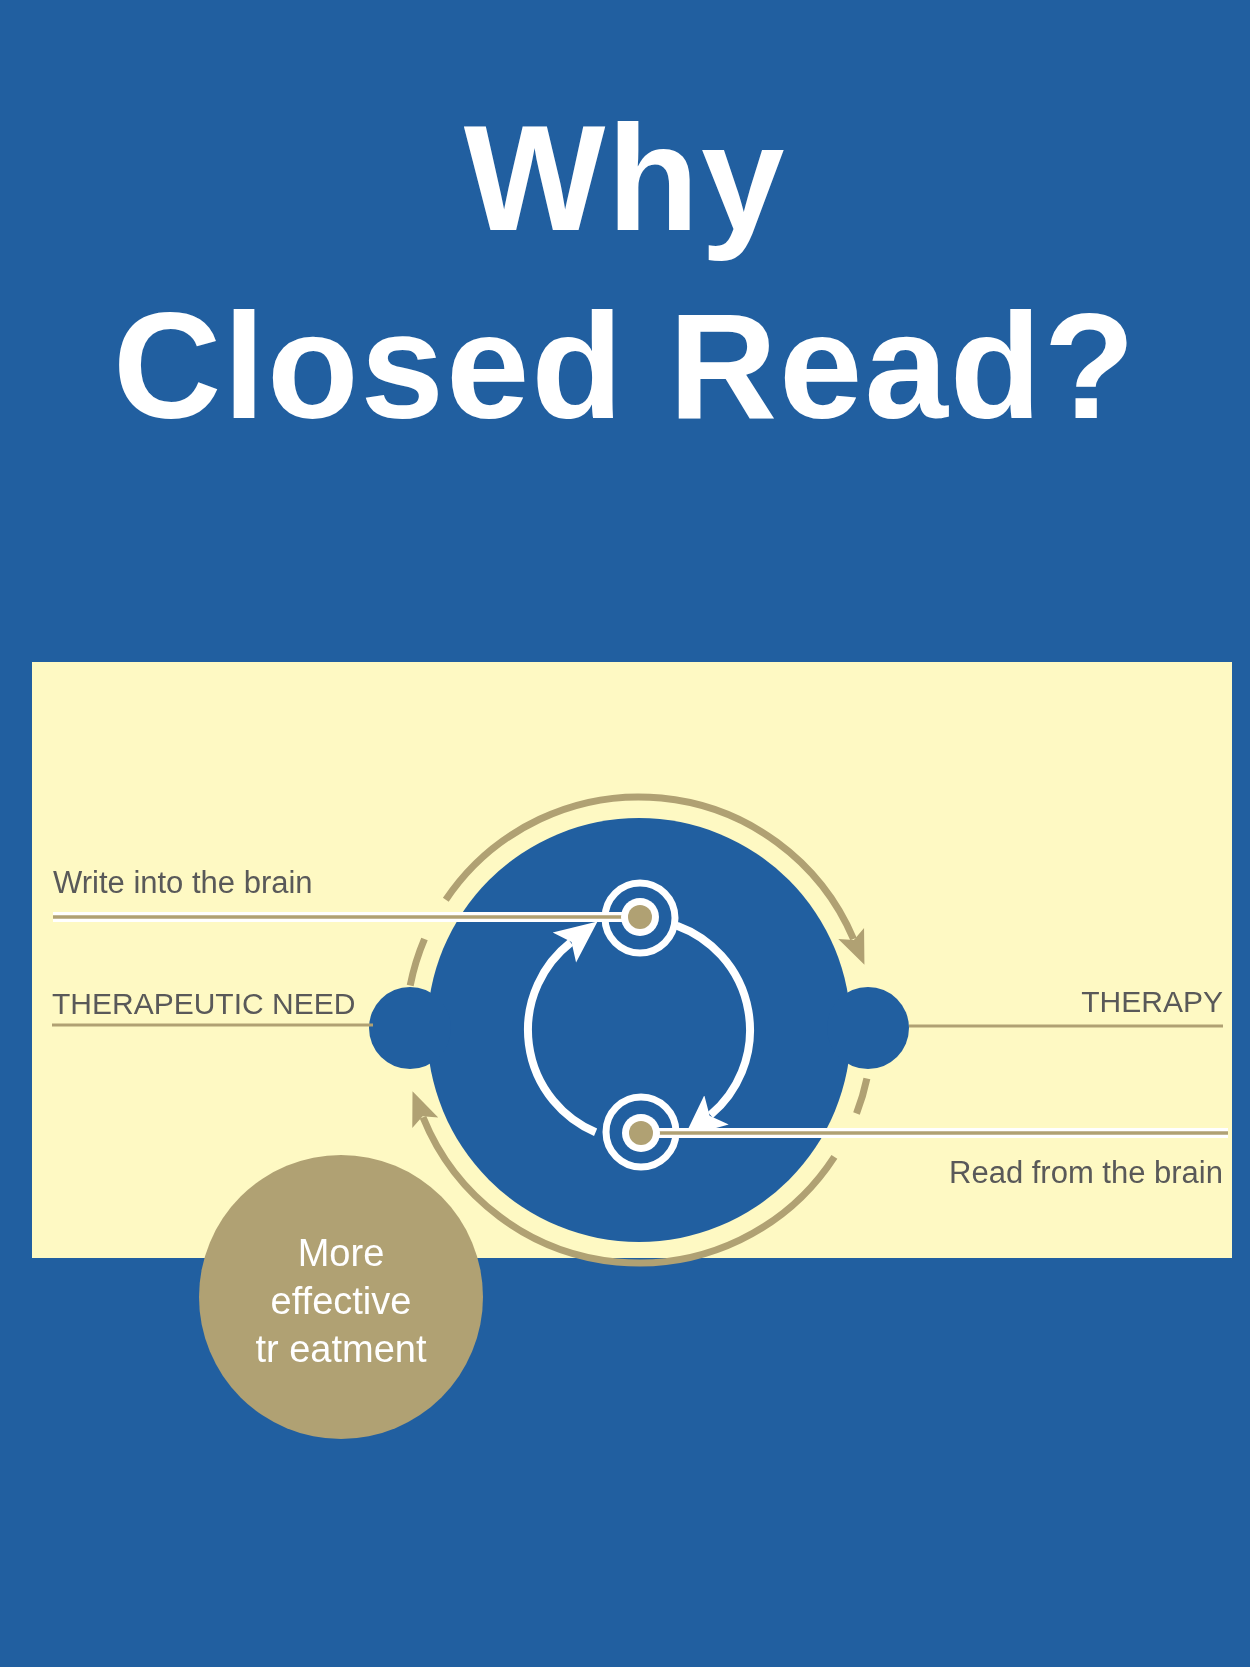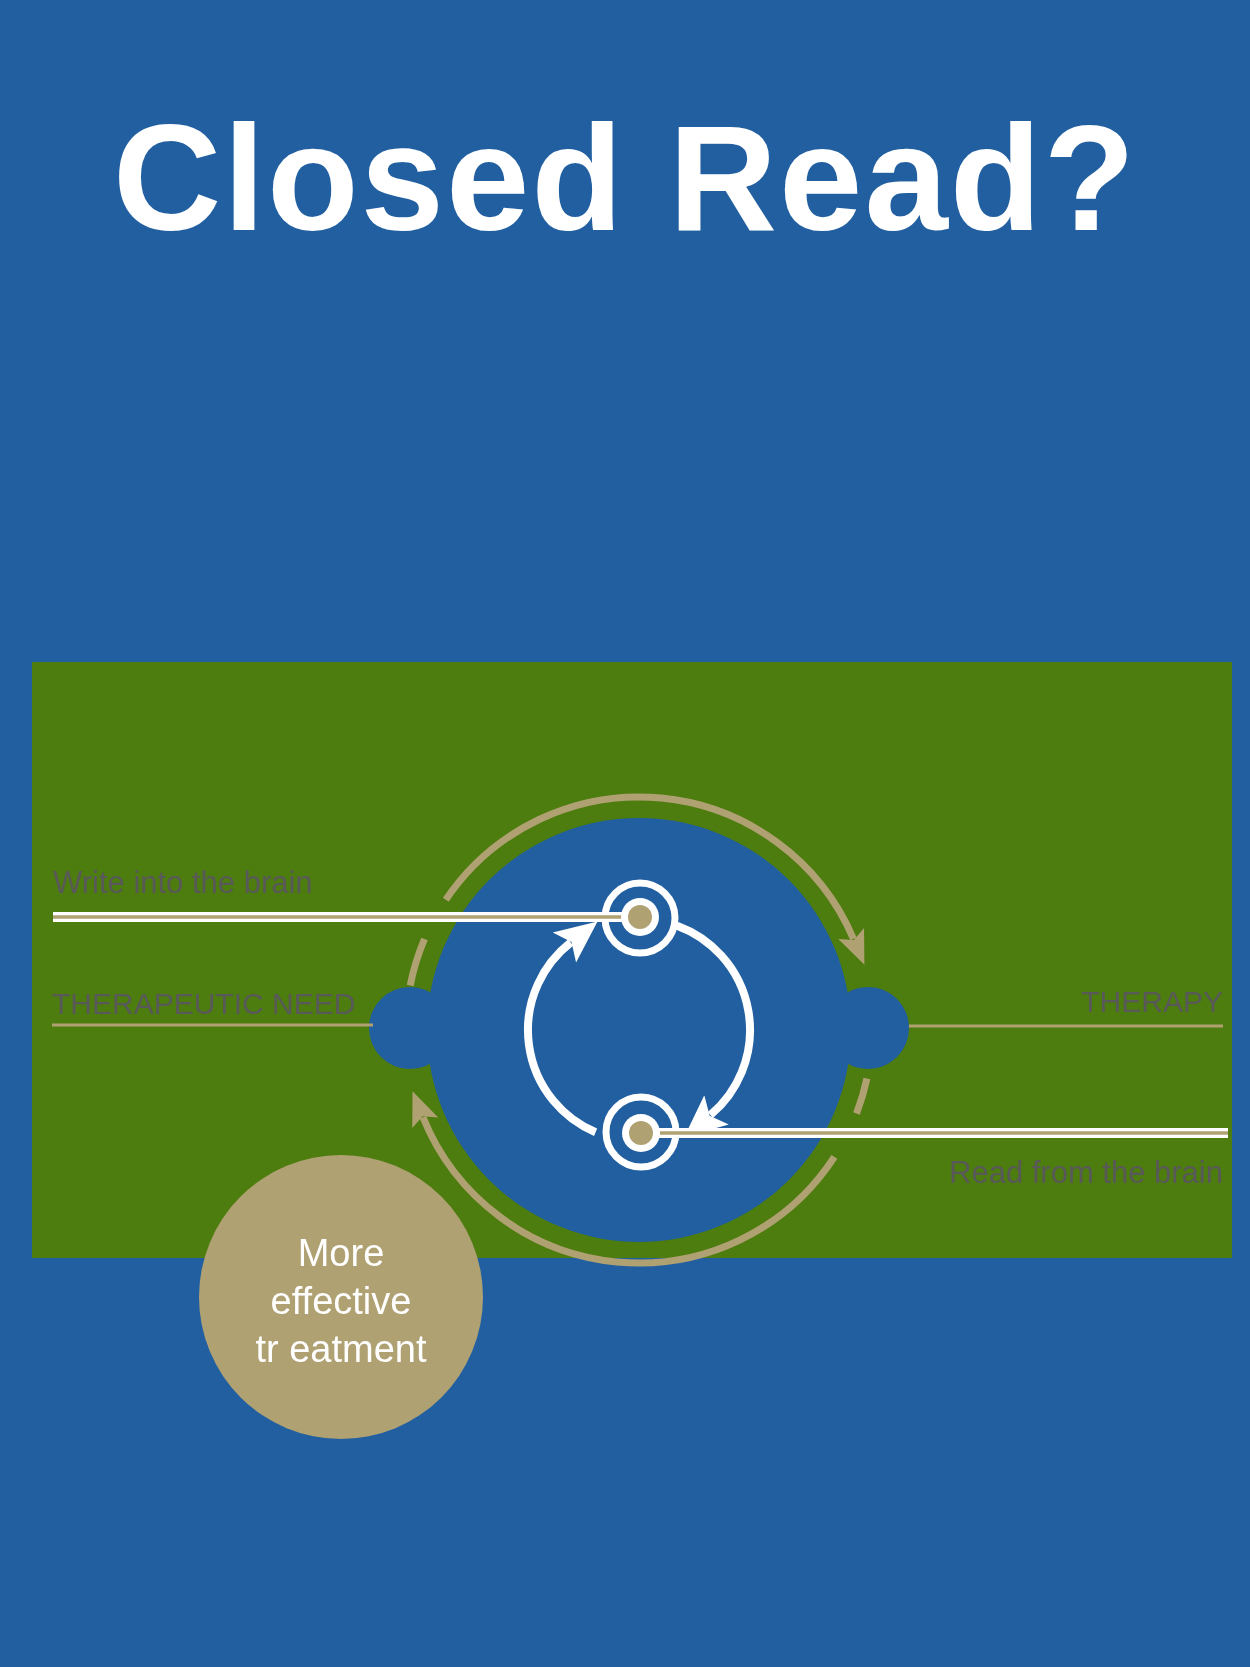--- a/index.html
+++ b/index.html
@@ -17,28 +17,29 @@
     color:#ffffff;
     font-weight:bold;
     font-size:150px;
     line-height:188px;
     letter-spacing:2px;
   }
   .panel{
     position:absolute;
     left:32px;top:662px;
     width:1200px;height:596px;
-    background:#4d7c0f;
+    background:#fef9c3;
   }
   .panel svg{display:block;}
 </style>
 </head>
 <body>
 
 <div class="title">
+  <div>Why</div>
   <div>Closed Read?</div>
 </div>
 
 <div class="panel">
   <svg width="1200" height="851" viewBox="0 0 1200 851">
     <defs>
       <marker id="tanArrow" markerUnits="userSpaceOnUse" markerWidth="44" markerHeight="40" refX="6" refY="17" orient="auto">
         <path d="M0,3 L34,17 L0,31 L7,17 Z" fill="#B0A173"></path>
       </marker>
       <marker id="whiteArrow" markerUnits="userSpaceOnUse" markerWidth="50" markerHeight="48" refX="8" refY="22" orient="auto">

